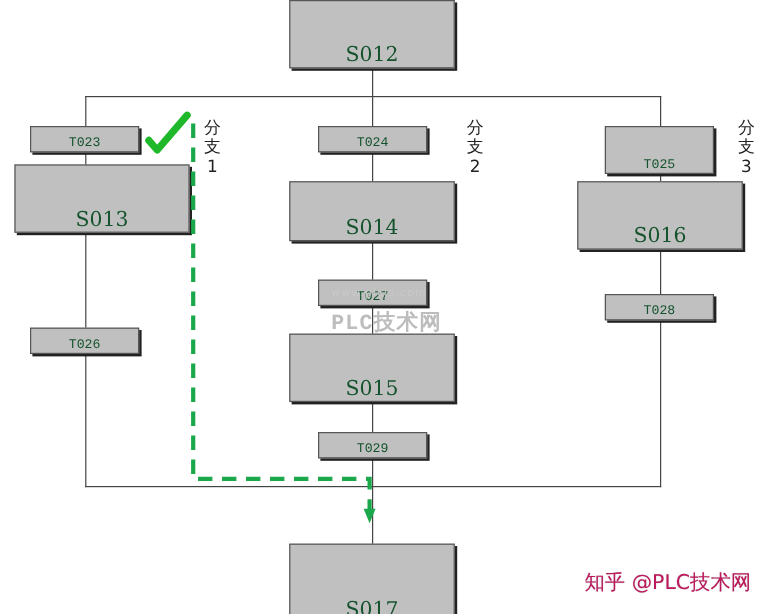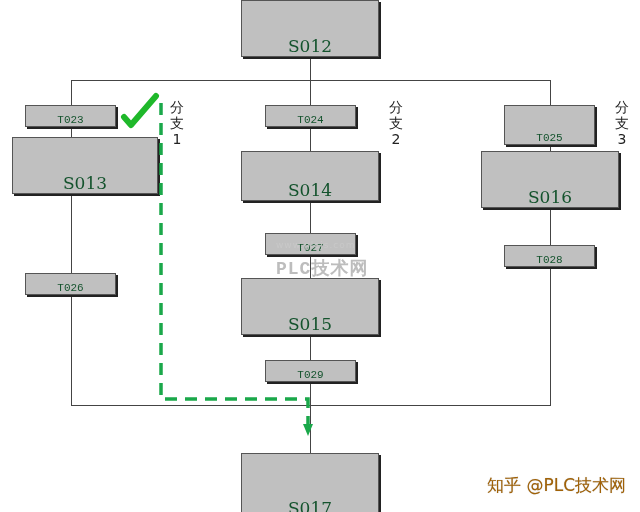--- a/index.html
+++ b/index.html
@@ -11,21 +11,21 @@
   .step { font-size: 17px; }
   .trans { font-size: 11px; font-family: Liberation Mono, monospace; }
   .line { position: absolute; background: #444; }
   .label { position: absolute; font-family: "DejaVu Sans", sans-serif; font-size: 14px;
            color: #222; line-height: 16px; text-align: center; width: 16px; }
   .wm1 { position: absolute; left: 276px; top: 240px; font-family: "DejaVu Sans", sans-serif;
          font-size: 9px; color: #c8c8c8; letter-spacing: 1px; }
   .wm2 { position: absolute; left: 276px; top: 256px; font-family: Liberation Mono, monospace;
          font-size: 18px; color: #bdbdbd; font-weight: bold; letter-spacing: 1px; }
   .zh { position: absolute; right: 14px; top: 474px; font-family: "DejaVu Sans", sans-serif;
-        font-size: 17px; color: #a16207; text-shadow: 0 0 1px #bbb; }
+        font-size: 17px; color: #be185d; text-shadow: 0 0 1px #bbb; }
   svg.overlay { position: absolute; left: 0; top: 0; }
 </style>
 </head>
 <body>
 
 <div class="line" style="left:310px;top:57px;width:1px;height:24px;"></div>
 <div class="line" style="left:71px;top:80px;width:480px;height:1px;"></div>
 <div class="line" style="left:71px;top:80px;width:1px;height:326px;"></div>
 <div class="line" style="left:310px;top:80px;width:1px;height:374px;"></div>
 <div class="line" style="left:550px;top:80px;width:1px;height:326px;"></div>

